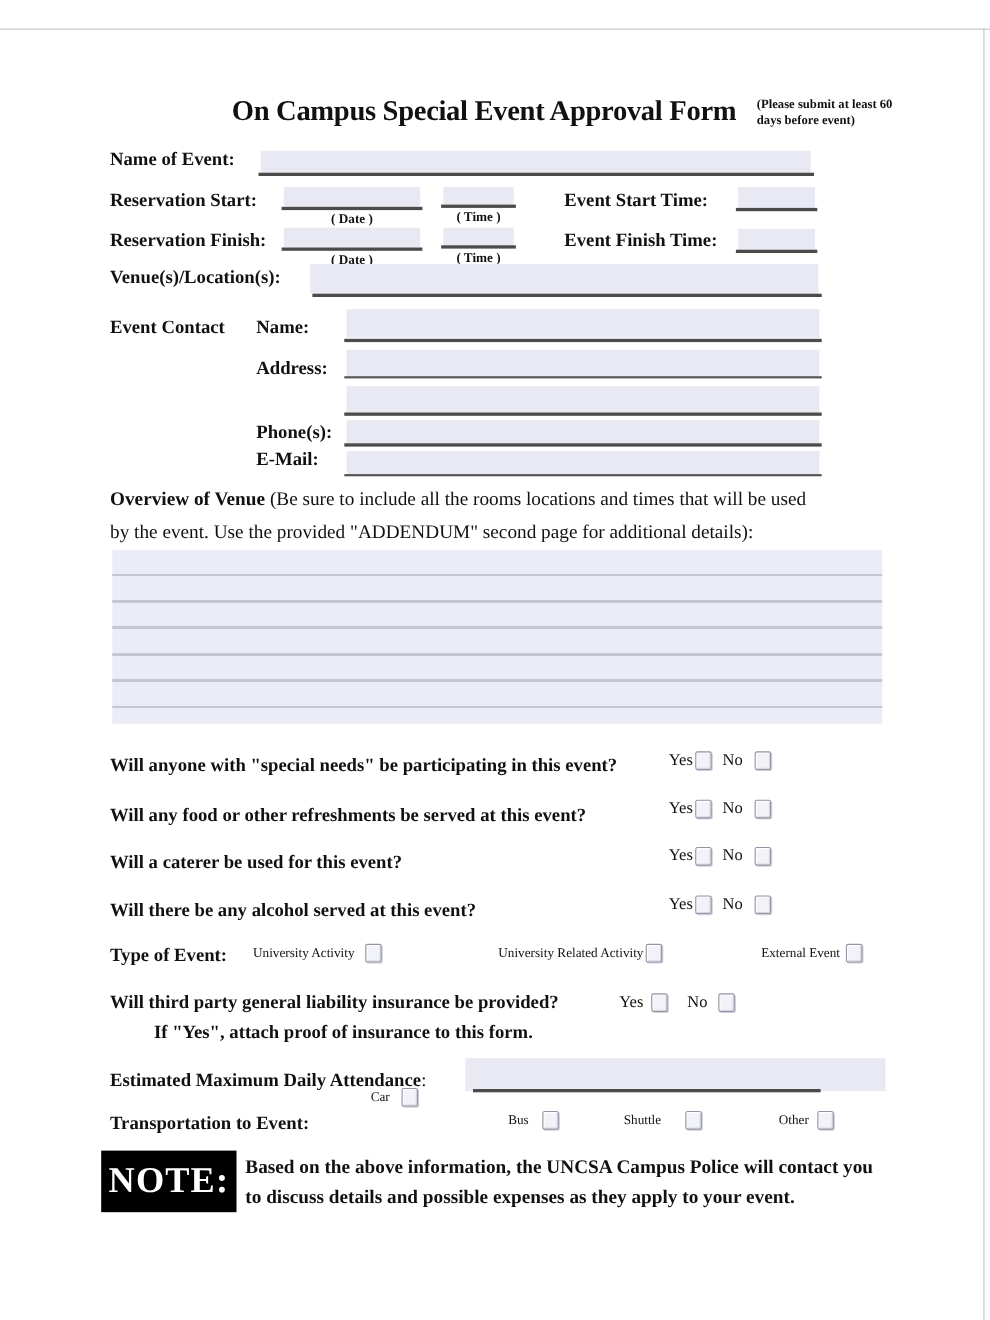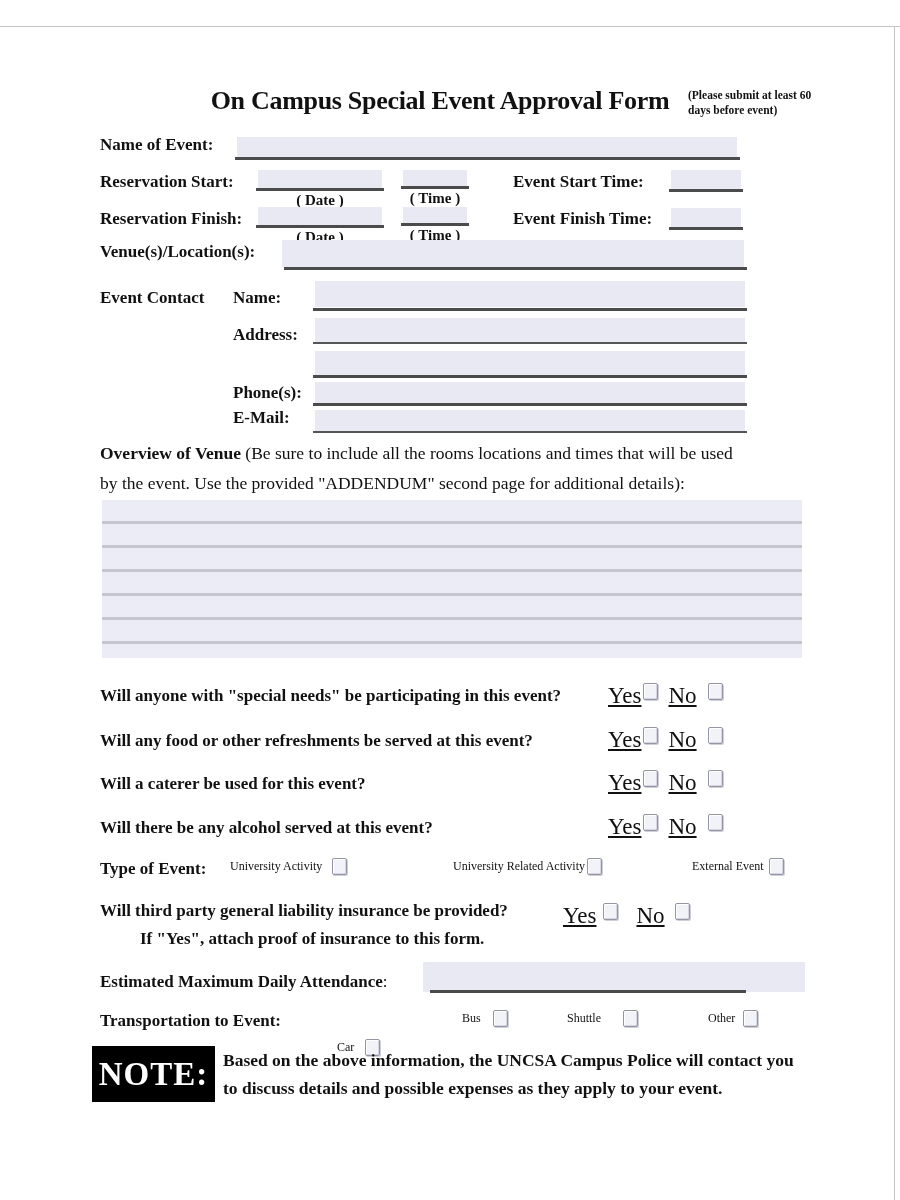--- a/index.html
+++ b/index.html
@@ -10,26 +10,26 @@
   .frame-top{position:absolute;left:0;top:26px;width:900px;height:1px;background:#c4c4c4;}
   .frame-right{position:absolute;left:894px;top:26px;width:1px;height:1174px;background:#c4c4c4;}
   .title{position:absolute;left:140px;top:86px;width:600px;text-align:center;
          font-size:26px;font-weight:bold;letter-spacing:-0.3px;}
   .submit-note{position:absolute;left:688px;top:88px;width:130px;font-size:11.5px;
                font-weight:bold;line-height:15px;}
   .lbl{position:absolute;font-size:17px;font-weight:bold;white-space:nowrap;}
   .field{position:absolute;background:#E9E9F4;}
   .ul{position:absolute;height:3px;background:#4b4b4b;}
   .ul2{position:absolute;height:2px;background:#555;}
-  .cap{position:absolute;font-size:15px;font-weight:bold;text-align:center;white-space:nowrap;}
+  .cap{position:absolute;font-size:12px;font-weight:bold;text-align:center;white-space:nowrap;}
   .cb{display:inline-block;width:13px;height:15px;background:#f2f2f9;
       border:1px solid #9494a4;border-radius:2px;
       box-shadow:inset 1px 1px 0 #ffffff, inset -1px -1px 0 #d7d7e2, 1px 1px 0 #cfcfda;
       vertical-align:middle;}
-  .yesno{position:absolute;display:flex;align-items:flex-start;font-size:23px;text-decoration:underline;}
+  .yesno{position:absolute;display:flex;align-items:flex-start;font-size:15px;}
   .yesno .yes{margin-right:2px;}
   .yesno .no{margin-left:10px;margin-right:11px;}
   .yesno2 .yes{margin-right:7px;}
   .yesno2 .no{margin-left:18px;margin-right:10px;}
   .opt{position:absolute;display:flex;align-items:center;font-size:12px;white-space:nowrap;}
   .ruled{position:absolute;left:102px;top:500px;width:700px;height:158px;
          background:repeating-linear-gradient(to bottom,
            #ECECF7 0px,#ECECF7 21.5px,#c6c6d2 21.5px,#c6c6d2 24px);}
   .ov-line{position:absolute;font-size:17.5px;white-space:nowrap;}
   .note-badge{position:absolute;left:92px;top:1046px;width:123px;height:56px;background:#000;
@@ -153,21 +153,21 @@
       <span class="no">No</span>
       <span class="cb"></span>
   </div>
   <div class="lbl" style="left:140px;top:929px">If "Yes", attach proof of insurance to this form.</div>
 
   <div class="lbl" style="left:100px;top:972px"><span>Estimated Maximum Daily Attendance</span><span style="font-weight:normal">:</span></div>
   <div class="field" style="left:423px;top:962px;width:382px;height:30px"></div>
   <div class="ul" style="left:430px;top:990px;width:316px"></div>
 
   <div class="lbl" style="left:100px;top:1011px">Transportation to Event:</div>
-  <div class="opt" style="left:337px;top:1039px;gap:11px">
+  <div class="opt" style="left:337px;top:989px;gap:11px">
     <span>Car</span>
       <span class="cb"></span>
   </div>
   <div class="opt" style="left:462px;top:1010px;gap:12px">
     <span>Bus</span>
       <span class="cb"></span>
   </div>
   <div class="opt" style="left:567px;top:1010px;gap:22px">
     <span>Shuttle</span>
       <span class="cb"></span>

